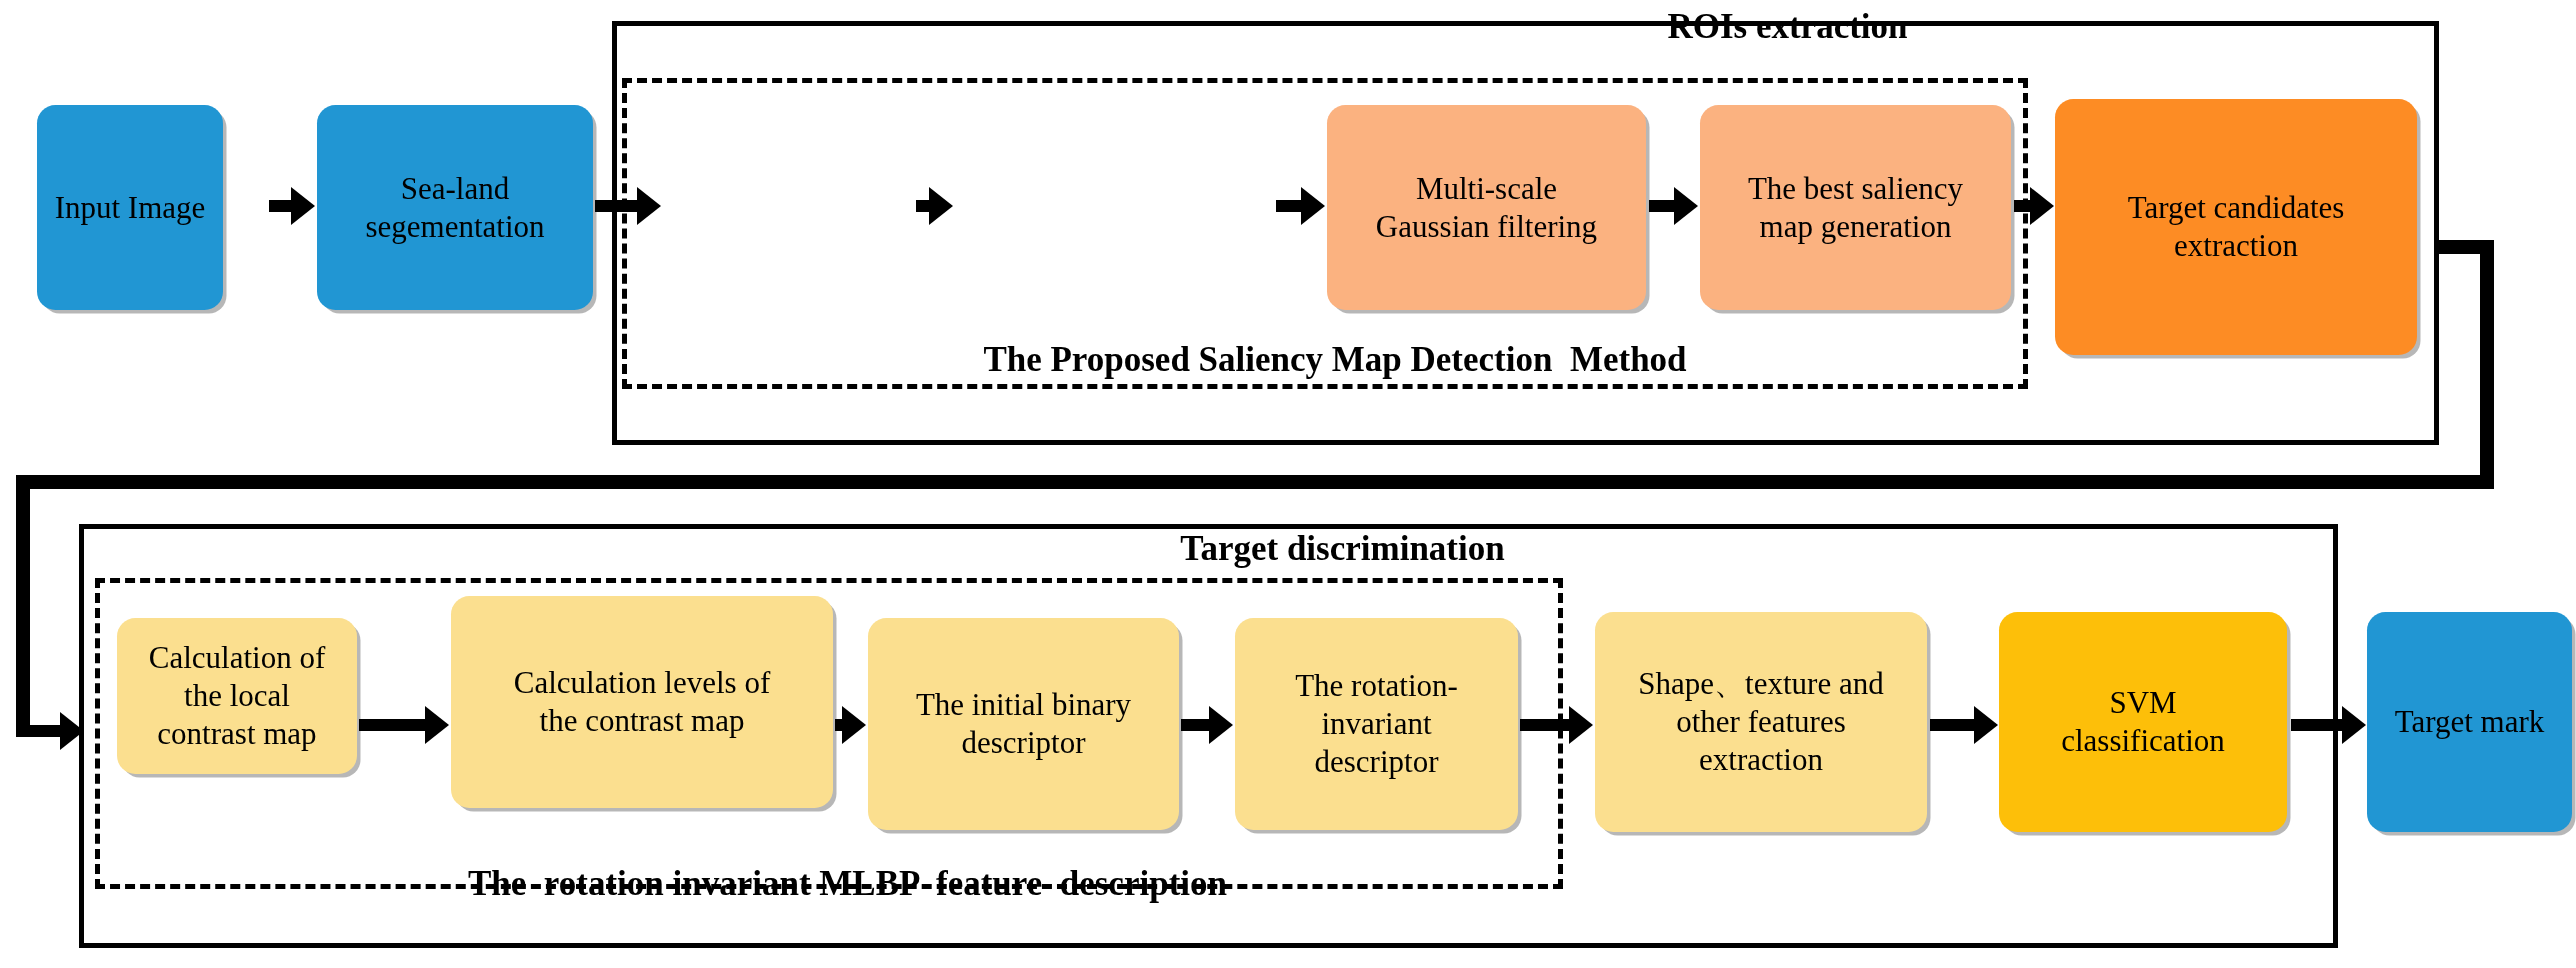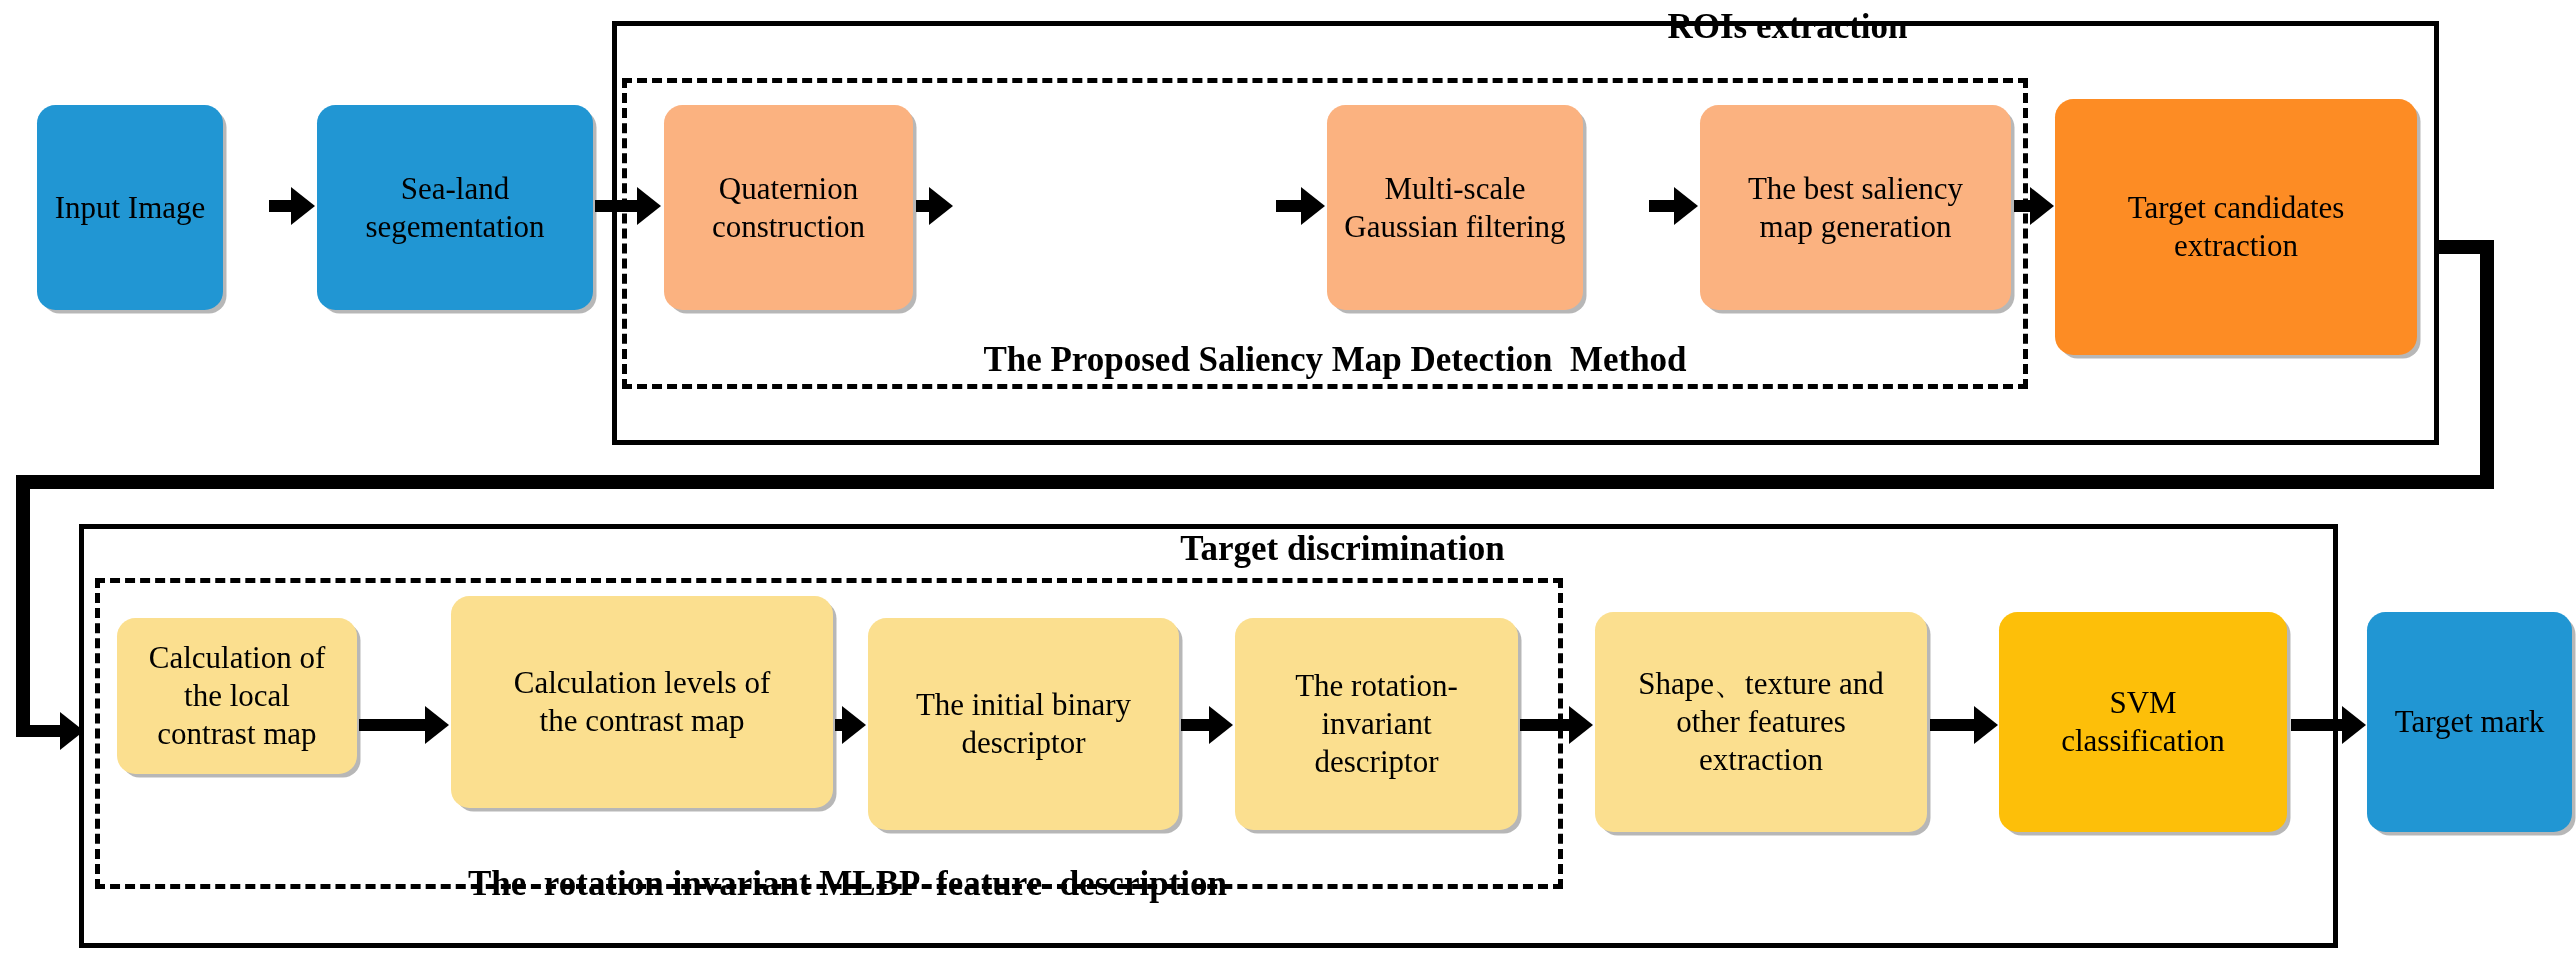--- a/index.html
+++ b/index.html
@@ -84,25 +84,23 @@
   <div class="caption cap-roi" style="left:1540px;top:8.5px;width:495px;">ROIs extraction</div>
 
   <div class="dashed-frame" style="left:622px;top:78px;width:1406px;height:311px;"></div>
   <div class="caption cap-sal" style="left:918px;top:342px;width:834px;">The Proposed Saliency Map Detection  Method</div>
 
   <div class="box blue" style="left:37px;top:105px;width:186px;height:205px;">Input Image</div>
 
   <div class="box blue" style="left:317px;top:105px;width:276px;height:205px;">Sea-land
 segementation</div>
 
-  <div class="box peach" style="left:664px;top:105px;width:249px;height:205px;">Quaternion
-construction</div>
-
-
-  <div class="box peach" style="left:1327px;top:105px;width:256px;height:205px;">Multi-scale
+
+
+  <div class="box peach" style="left:1327px;top:105px;width:319px;height:205px;">Multi-scale
 Gaussian filtering</div>
 
   <div class="box peach" style="left:1700px;top:105px;width:311px;height:205px;">The best saliency
 map generation</div>
 
   <div class="box orange" style="left:2055px;top:99px;width:362px;height:256px;">Target candidates
 extraction</div>
 
   <div class="arrow" style="left:269px;top:206px;width:46px;">
     <div class="shaft" style="width:23px;"></div>

